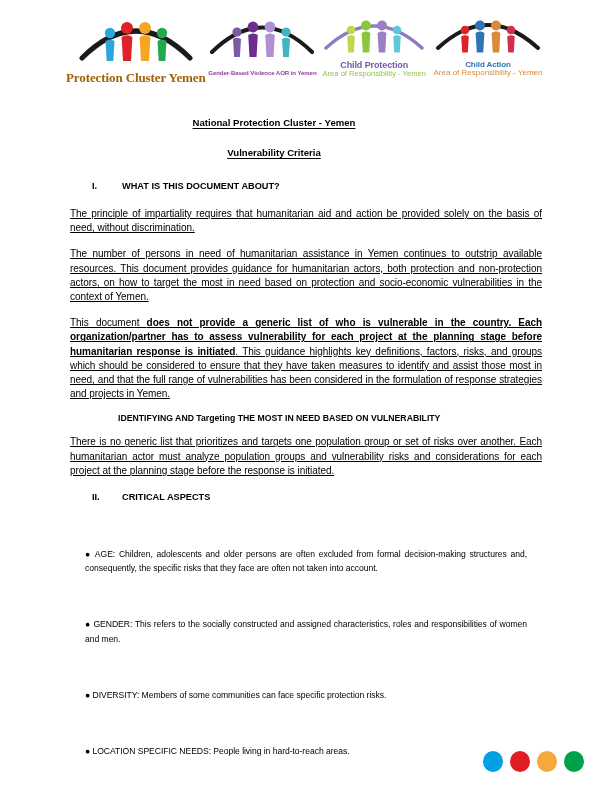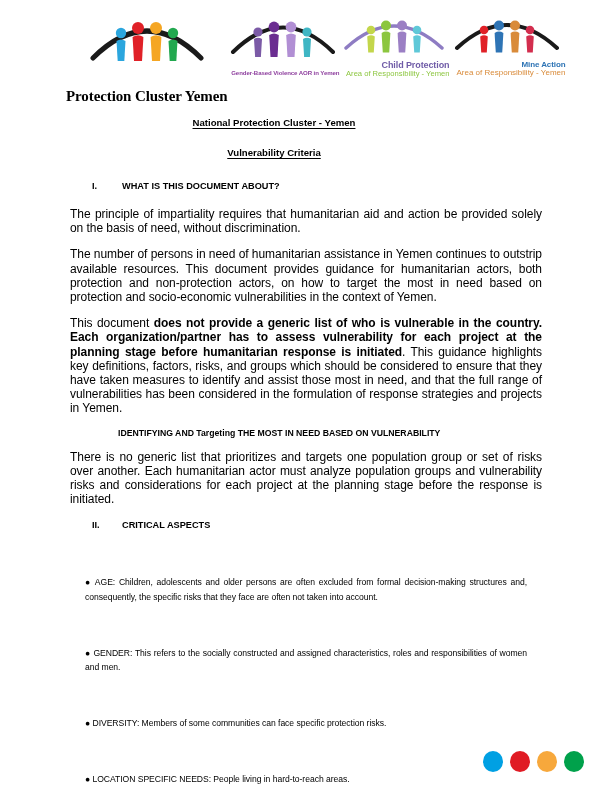--- a/index.html
+++ b/index.html
@@ -27,21 +27,21 @@
     top: 8px;
     left: 66px;
     width: 480px;
     height: 80px;
     display: flex;
     align-items: flex-start;
     justify-content: space-between;
   }
   .logo {
     position: relative;
-    text-align: right;
+    text-align: center;
     flex: 0 0 auto;
   }
   .logo-art {
     position: relative;
     margin: 0 auto;
     display: block;
   }
   .logo-name {
     font-weight: bold;
     letter-spacing: -0.1px;
@@ -49,23 +49,23 @@
     white-space: nowrap;
   }
   .logo-sub {
     line-height: 1.05;
     white-space: nowrap;
   }
 
   
   .logo-pcy .logo-name {
     font-family: "Liberation Serif", serif;
-    font-size: 15px;
-    color: #000000;
-    margin-top: 19px;
+    font-size: 13px;
+    color: #a16207;
+    margin-top: 1px;
   }
   
   .logo-gbv .logo-name {
     font-size: 6.1px;
     color: #8e3f9e;
     font-weight: bold;
     margin-top: 2px;
   }
   
   .logo-cp .logo-name {
@@ -121,25 +121,26 @@
     display: flex;
   }
   .sec-num {
     width: 30px;
     flex: 0 0 30px;
     margin-left: 22px;
   }
   .sec-text { flex: 1 1 auto; }
 
   p.body {
-    font-size: 12px;
+    font-size: 10px;
     line-height: 14.2px;
     text-align: justify;
     margin: 0;
     letter-spacing: -0.05px;
+    text-decoration: underline;
   }
 
   .sub-head {
     font-size: 8.7px;
     font-weight: bold;
     margin: 0;
     padding-left: 48px;
   }
 
   p.bullet {
@@ -267,21 +268,21 @@
         </g>
         <g>
           <circle cx="66" cy="17.5" r="5" fill="#d98b3a"></circle>
           <path d="M61.6 25 q4.4 -2.9 8.8 0 l-1.2 19.5 h-6.4 z" fill="#d98b3a"></path>
         </g>
         <g>
           <circle cx="81" cy="22" r="4.3" fill="#d32e4e"></circle>
           <path d="M77.2 28.5 q3.8 -2.5 7.6 0 l-1 16 h-5.6 z" fill="#d32e4e"></path>
         </g>
       </svg>
-      <div class="logo-name">Mine Action</div>
+      <div class="logo-name">Child Action</div>
       <div class="logo-sub">Area of Responsibility - Yemen</div>
     </div>
 
   </div>
 
   <div class="doc-title" id="title1">
     <span>National Protection Cluster - Yemen</span>
   </div>
   <div class="doc-title" id="title2">
     <span>Vulnerability Criteria</span>

